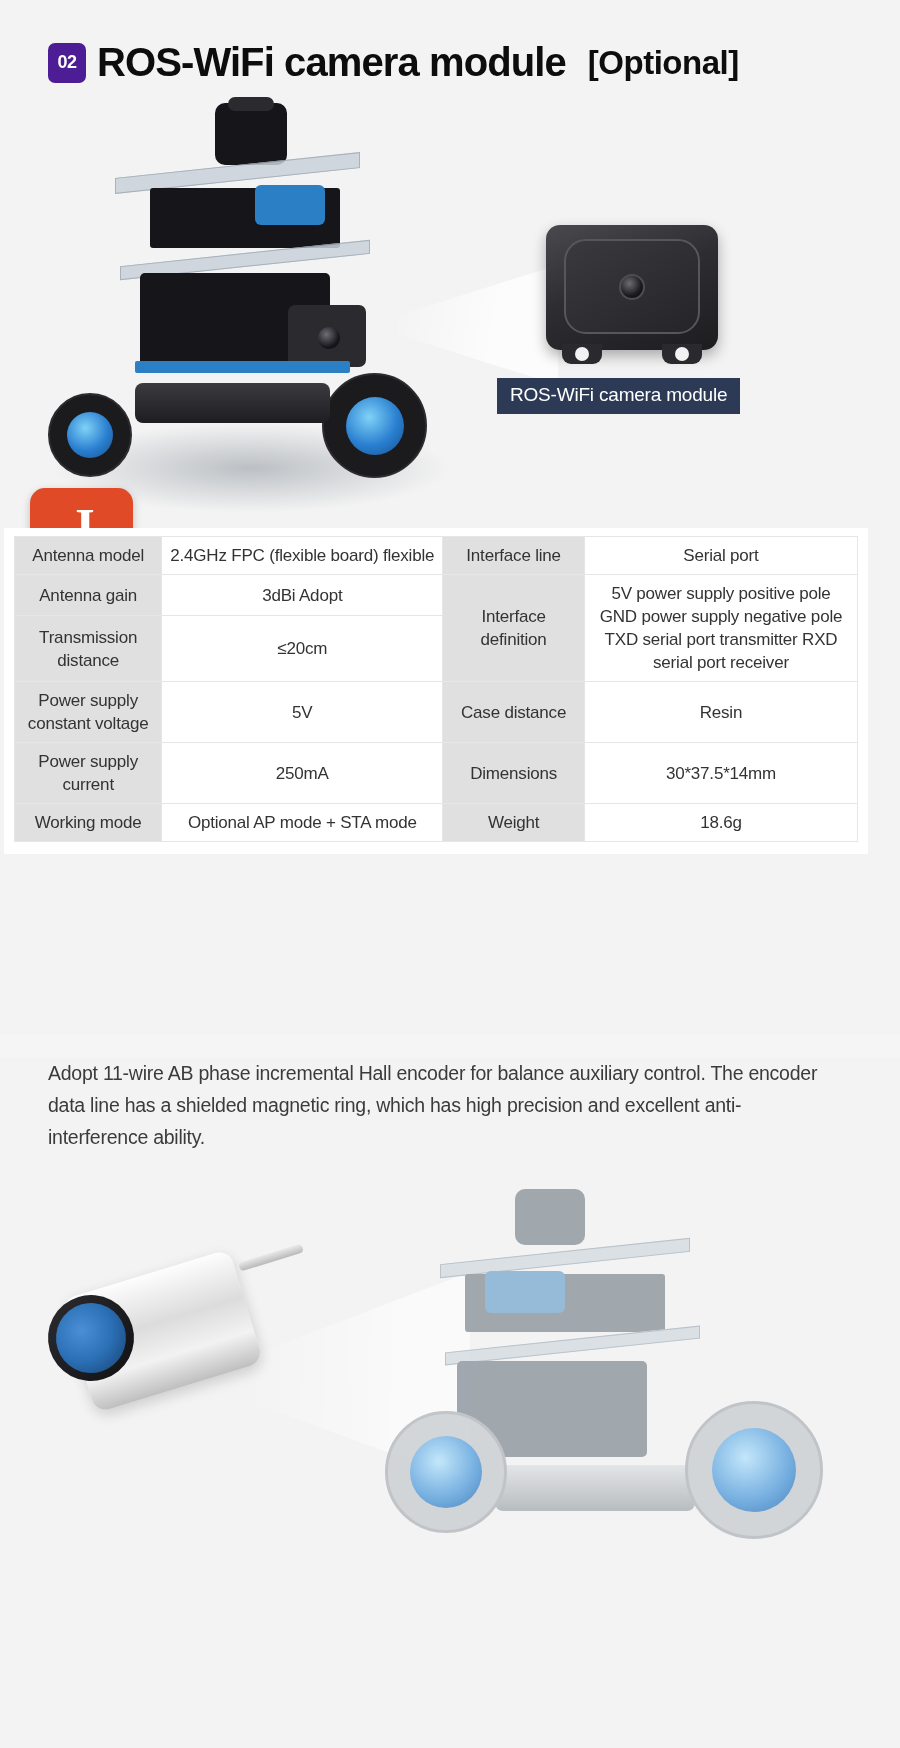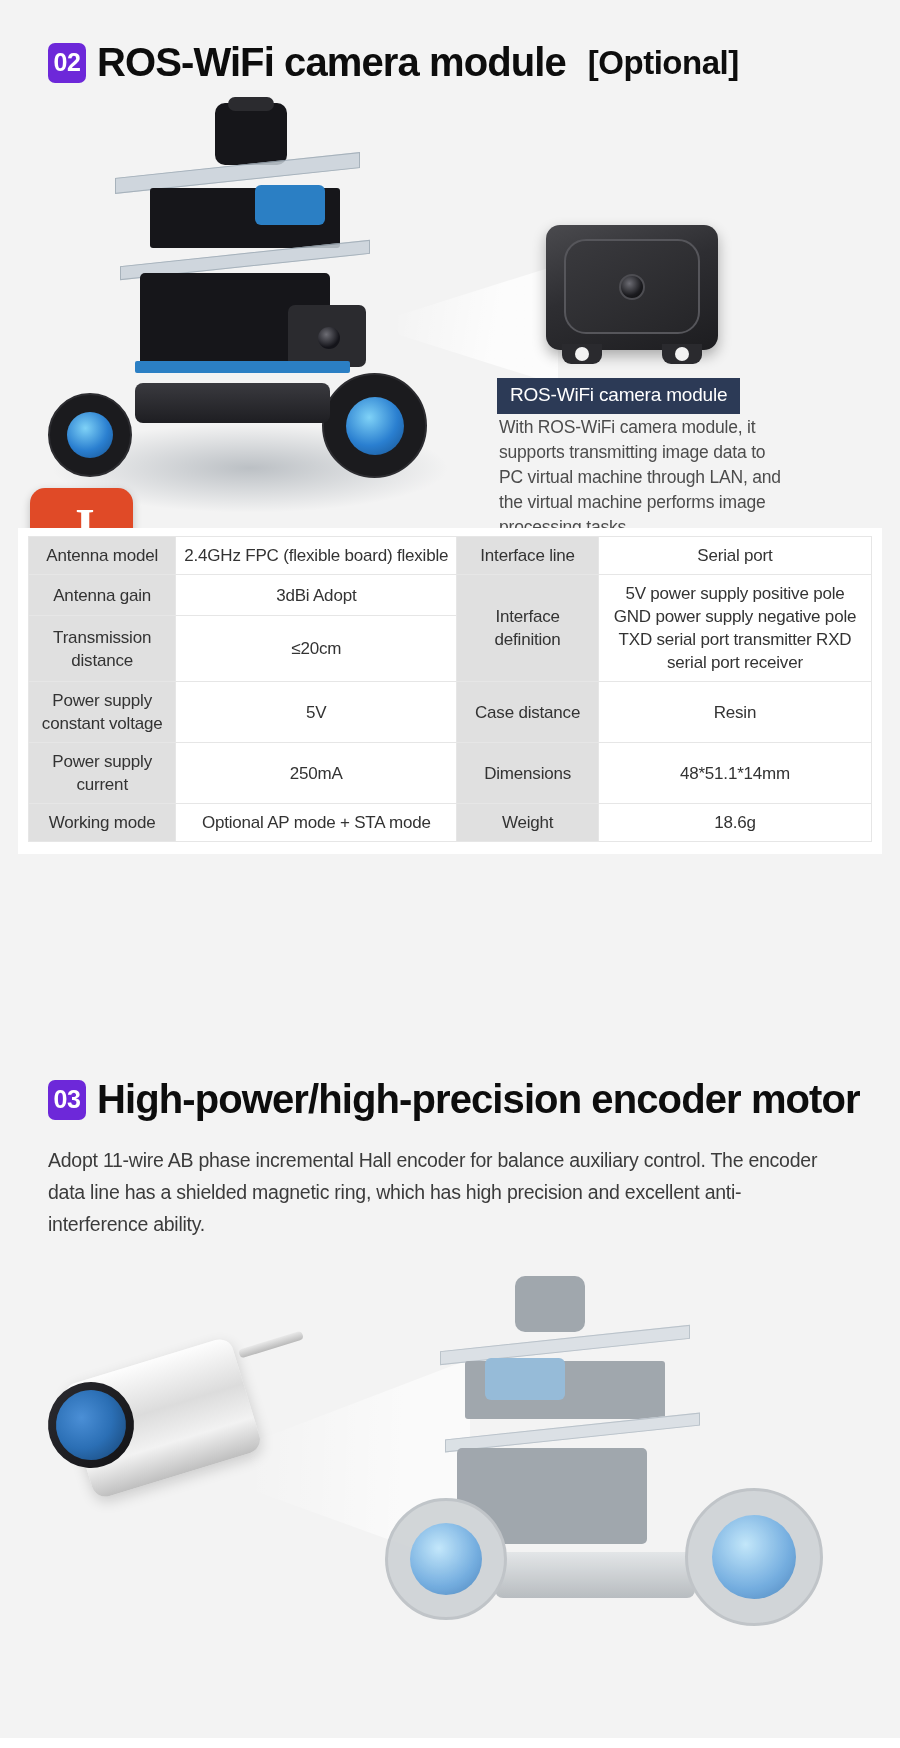--- a/index.html
+++ b/index.html
@@ -25,24 +25,24 @@
     background: #f3f3f3;
   }
   .heading-row {
     display: flex;
     align-items: center;
     padding-left: 48px;
     padding-top: 40px;
   }
   .num-badge {
     width: 38px; height: 40px;
-    background: #6d28d9;
+    background: #4c1d95;
     color: #fff;
     border-radius: 7px;
-    font-size: 25px;
+    font-size: 18px;
     font-weight: bold;
     display: flex;
     align-items: center;
     justify-content: center;
     letter-spacing: -0.5px;
     flex: none;
   }
   .heading-text {
     font-size: 40px;
     font-weight: bold;
@@ -213,21 +213,21 @@
     text-align: center;
     color: #ffffff;
     font-size: 17px;
     font-weight: bold;
     letter-spacing: 1.5px;
   }
 
   
   .table-wrap {
     position: absolute;
-    left: 18px;
+    left: 4px;
     top: 528px;
     width: 864px;
     background: #ffffff;
     padding: 8px 10px 12px 10px;
   }
   table.spec {
     width: 100%;
     border-collapse: collapse;
     table-layout: fixed;
   }
@@ -392,21 +392,20 @@
 
       <div class="cam-module">
         <div class="cam-inner">
           <div class="cam-lens"></div>
         </div>
         <div class="cam-ear l"></div>
         <div class="cam-ear r"></div>
       </div>
 
       <div class="cam-label">ROS-WiFi camera module</div>
-      <div class="cam-desc">With ROS-WiFi camera module, it supports transmitting image data to PC virtual machine through LAN, and the virtual machine performs image processing tasks</div>
 
       <div class="logo-badge">
         <div class="logo-j">J</div>
         <div class="logo-word">JIEJUN</div>
       </div>
     </div>
 
     <div class="table-wrap">
       <table class="spec">
         <colgroup>
@@ -435,39 +434,35 @@
           <tr>
             <td class="key">Power supply constant voltage</td>
             <td class="val">5V</td>
             <td class="key">Case distance</td>
             <td class="val">Resin</td>
           </tr>
           <tr>
             <td class="key">Power supply current</td>
             <td class="val">250mA</td>
             <td class="key">Dimensions</td>
-            <td class="val">48*51.1*14mm</td>
+            <td class="val">30*37.5*14mm</td>
           </tr>
           <tr>
             <td class="key">Working mode</td>
             <td class="val">Optional AP mode + STA mode</td>
             <td class="key">Weight</td>
             <td class="val">18.6g</td>
           </tr>
         </tbody>
       </table>
     </div>
   </div>
 
   <div class="section-03">
 
-    <div class="heading-row s3-heading">
-      <div class="num-badge">03</div>
-      <div class="heading-text">High-power/high-precision encoder motor</div>
-    </div>
 
     <div class="s3-body">Adopt 11-wire AB phase incremental Hall encoder for balance auxiliary control. The encoder data line has a shielded magnetic ring, which has high precision and excellent anti-interference ability.</div>
 
     <div class="motor-area">
       <div class="motor-body"></div>
       <div class="motor-cap"></div>
       <div class="motor-enc"></div>
       <div class="motor-shaft"></div>
       <div class="motor-beam"></div>
 

